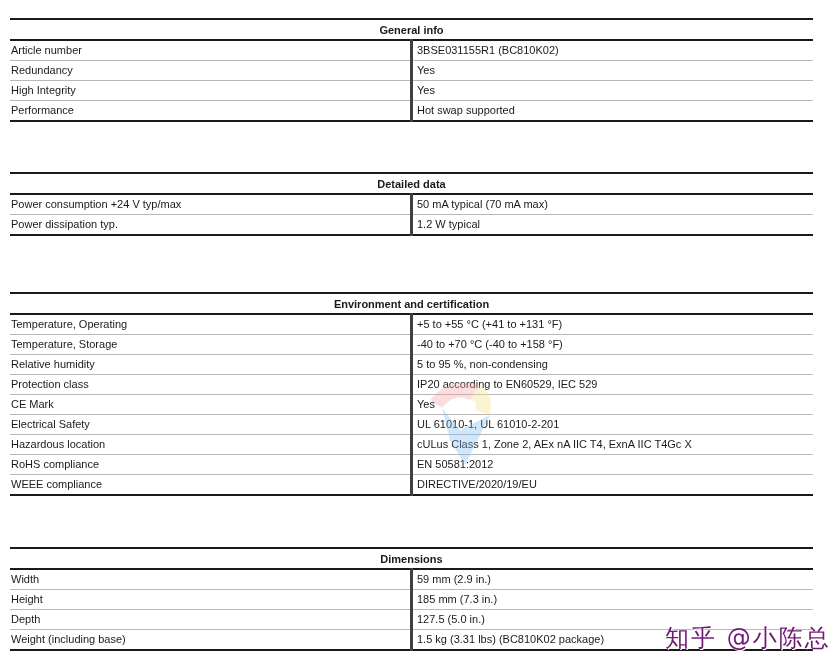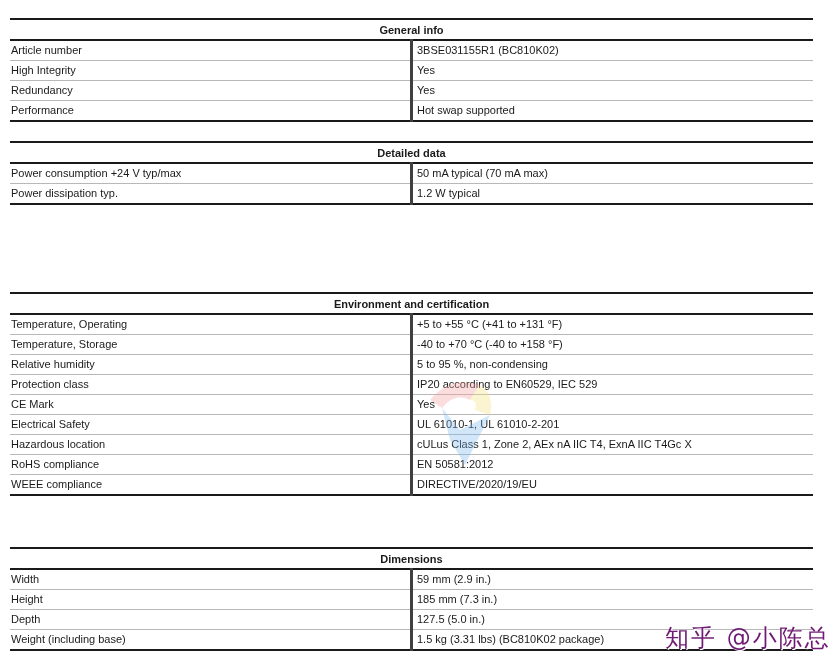--- a/index.html
+++ b/index.html
@@ -46,35 +46,35 @@
     <tr>
         <th colspan="2">General info</th>
       </tr>
   </thead>
   <tbody>
     <tr>
       <td class="label">Article number</td>
       <td class="value">3BSE031155R1 (BC810K02)</td>
     </tr>
     <tr>
-      <td class="label">High Integrity</td>
+      <td class="label">Redundancy</td>
       <td class="value">Yes</td>
     </tr>
     <tr>
-      <td class="label">Redundancy</td>
+      <td class="label">High Integrity</td>
       <td class="value">Yes</td>
     </tr>
     <tr>
       <td class="label">Performance</td>
       <td class="value">Hot swap supported</td>
     </tr>
   </tbody>
 </table>
 
-<table class="spec-table" style="top:141px;">
+<table class="spec-table" style="top:172px;">
   <thead>
     <tr>
         <th colspan="2">Detailed data</th>
       </tr>
   </thead>
   <tbody>
     <tr>
       <td class="label">Power consumption +24 V typ/max</td>
       <td class="value">50 mA typical (70 mA max)</td>
     </tr>

